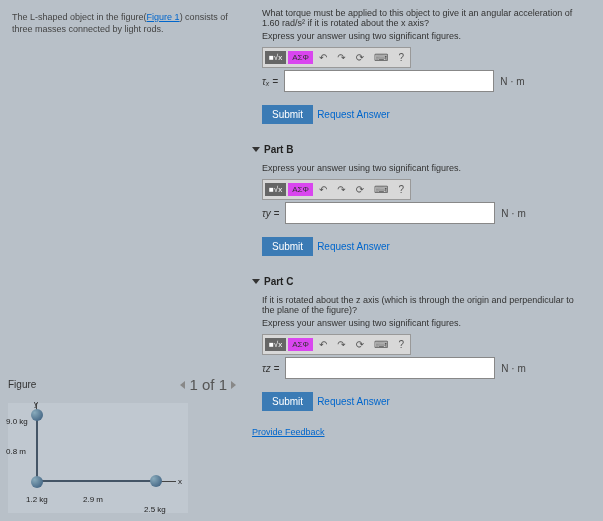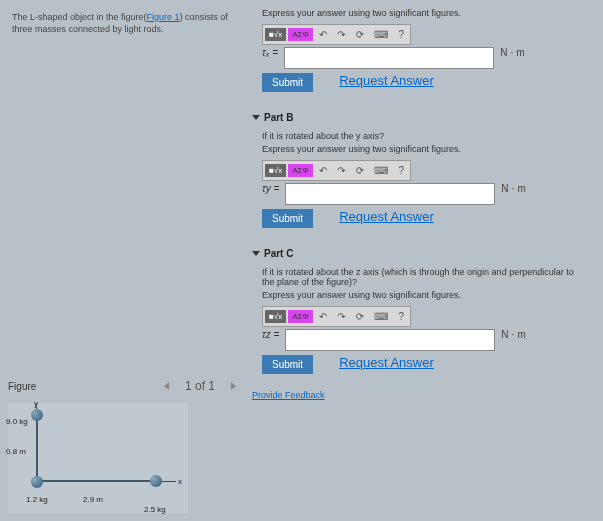--- a/index.html
+++ b/index.html
@@ -11,31 +11,31 @@
 .part{margin-bottom:12px}
 .part-header{font-size:10px;font-weight:bold;padding:4px 0;color:#222;display:flex;align-items:center}
 .arrow{width:0;height:0;border-left:4px solid transparent;border-right:4px solid transparent;border-top:5px solid #333;margin-right:4px}
 .part-body{padding:4px 10px}
 .prompt{font-size:9px;color:#333;margin-bottom:3px}
 .hint{font-size:9px;color:#333;margin-bottom:6px}
 .toolbar{background:#d8d8d8;border:1px solid #999;display:inline-flex;align-items:center;padding:2px;gap:2px;margin-bottom:2px}
 .tb-btn{background:#666;color:#fff;padding:2px 4px;font-size:8px;border:none}
 .tb-btn.light{background:#d946ef;color:#333}
 .tb-icon{padding:2px 4px;font-size:10px;color:#555}
-.input-row{display:flex;align-items:flex-start;gap:6px;margin-bottom:4px}
+.input-row{display:flex;align-items:center;gap:6px;margin-bottom:13px}
 .var{font-size:10px;font-style:italic}
 .input-box{border:1px solid #888;background:#fff;width:200px;height:18px;padding:1px 4px;font-size:10px}
 .unit{font-size:10px;color:#444}
-.btn-row{display:flex;gap:26px}
+.btn-row{display:flex;align-items:center;gap:4px}
 .submit-btn{background:#3b7bb5;color:#fff;border:none;padding:4px 10px;font-size:10px;cursor:pointer}
-.req-link{color:#06c;font-size:13px;text-decoration:underline;cursor:pointer}
+.req-link{color:#06c;font-size:10px;cursor:pointer}
 .feedback-link{color:#06c;font-size:9px;text-decoration:underline;margin-top:8px;display:block}
 .figure-section{position:absolute;bottom:8px;left:8px;right:8px}
 .fig-header{display:flex;justify-content:space-between;align-items:center;font-size:10px;margin-bottom:10px}
-.fig-nav{font-size:12px;color:#555;display:flex;align-items:center;gap:16px}
+.fig-nav{font-size:15px;color:#555;display:flex;align-items:center;gap:4px}
 .nav-arrow-l,.nav-arrow-r{width:0;height:0;border-top:4px solid transparent;border-bottom:4px solid transparent}
 .nav-arrow-l{border-right:5px solid #888}
 .nav-arrow-r{border-left:5px solid #888}
 .figure-img{position:relative;width:180px;height:110px;background:#c0c8d0}
 .axis-y{position:absolute;left:28px;top:0;width:1px;height:80px;background:#444}
 .axis-x{position:absolute;left:28px;top:78px;width:140px;height:1px;background:#444}
 .mass{position:absolute;width:12px;height:12px;background:radial-gradient(circle at 30% 30%,#8ab,#357);border-radius:50%}
 .rod-v{position:absolute;left:28px;top:12px;width:2px;height:66px;background:#456}
 .rod-h{position:absolute;left:28px;top:77px;width:120px;height:2px;background:#456}
 .m1{left:23px;top:6px}
@@ -77,20 +77,21 @@
         <div class="label" style="left:75px;top:92px">2.9 m</div>
         <div class="label" style="left:136px;top:102px">2.5 kg</div>
       </div>
     </div>
   </div>
 
   <div class="right">
 
     <div class="part">
       <div class="part-body">
+        <div class="prompt">What torque must be applied to this object to give it an angular acceleration of 1.60 rad/s² if it is rotated about the x axis?</div>
         <div class="hint">Express your answer using two significant figures.</div>
         <div class="toolbar">
           <button class="tb-btn">■√x</button>
           <button class="tb-btn light">ΑΣΦ</button>
           <span class="tb-icon">↶</span>
           <span class="tb-icon">↷</span>
           <span class="tb-icon">⟳</span>
           <span class="tb-icon">⌨</span>
           <span class="tb-icon">?</span>
         </div>
@@ -105,21 +106,20 @@
         </div>
       </div>
     </div>
 
     <div class="part">
       <div class="part-header">
           <span class="arrow"></span>
           <span>Part B</span>
         </div>
       <div class="part-body">
-        <div class="prompt">If it is rotated about the y axis?</div>
         <div class="hint">Express your answer using two significant figures.</div>
         <div class="toolbar">
           <button class="tb-btn">■√x</button>
           <button class="tb-btn light">ΑΣΦ</button>
           <span class="tb-icon">↶</span>
           <span class="tb-icon">↷</span>
           <span class="tb-icon">⟳</span>
           <span class="tb-icon">⌨</span>
           <span class="tb-icon">?</span>
         </div>

